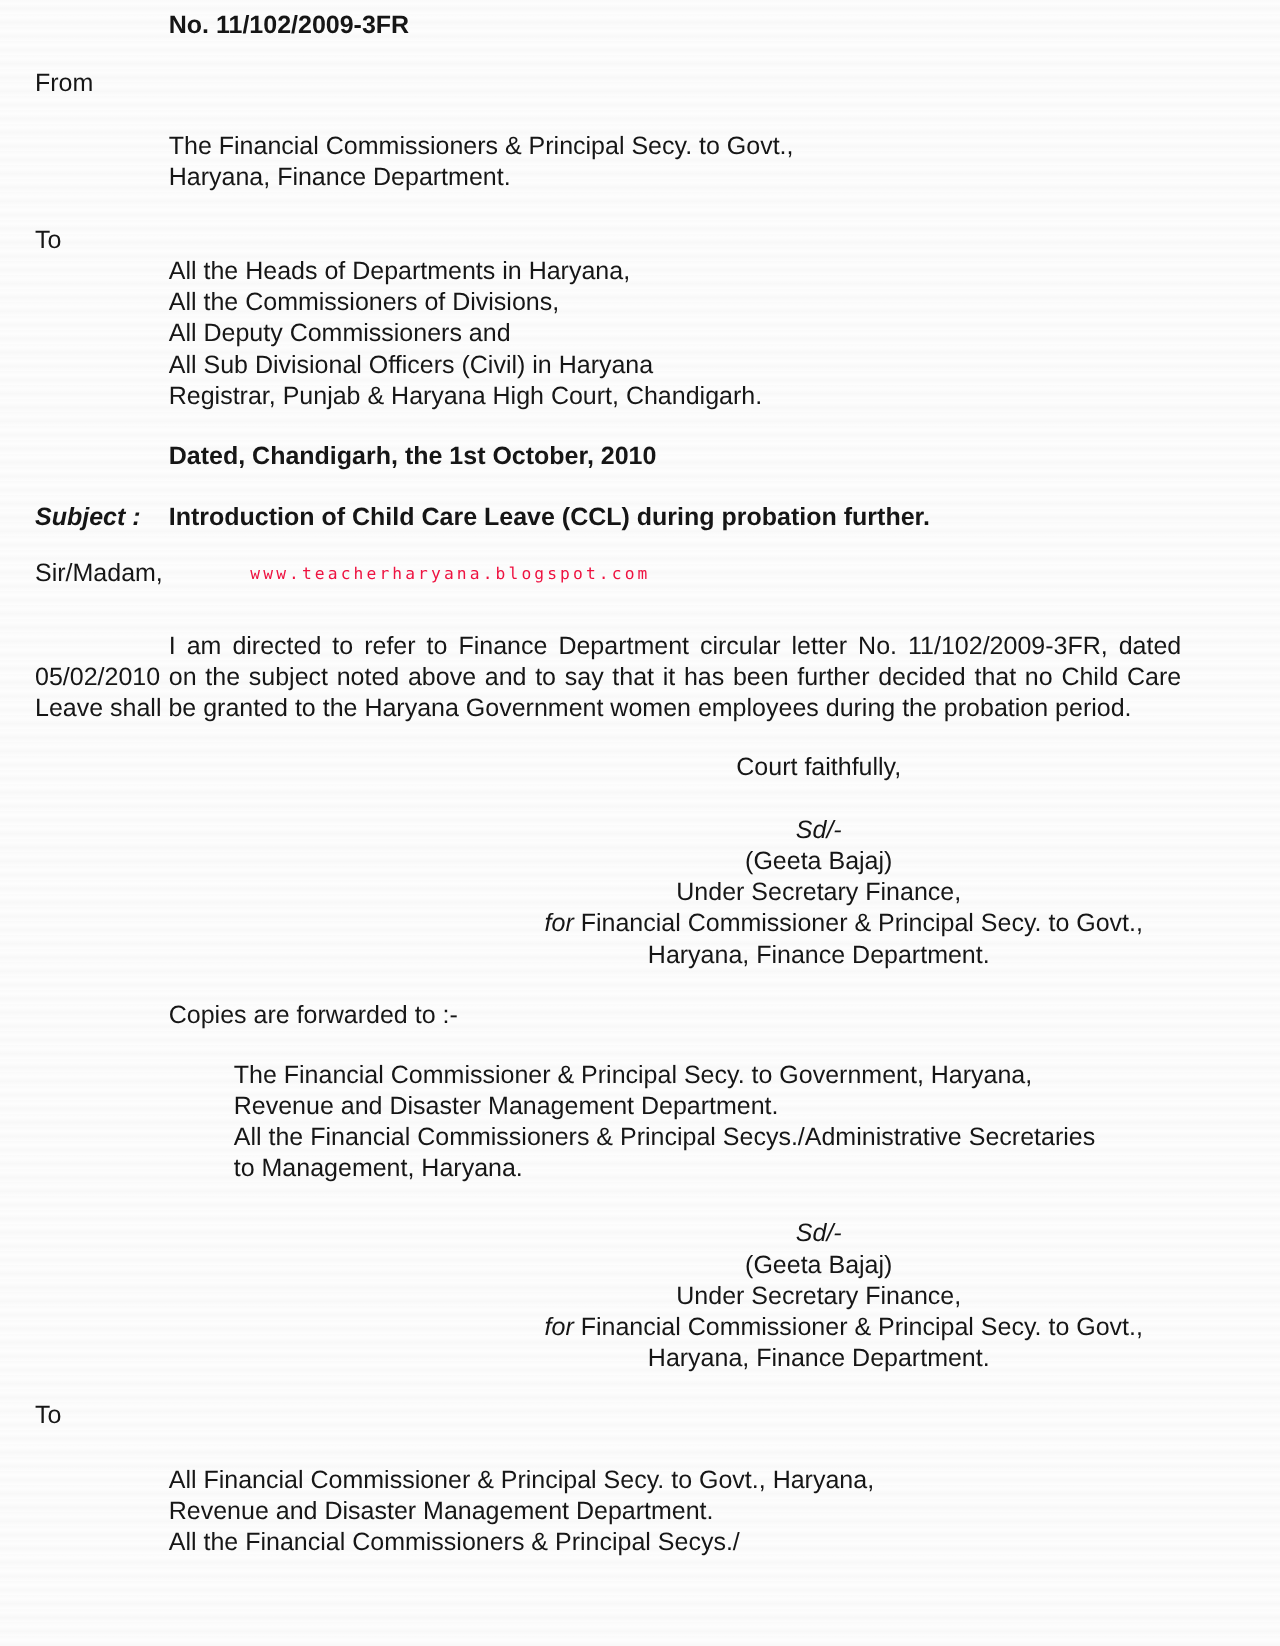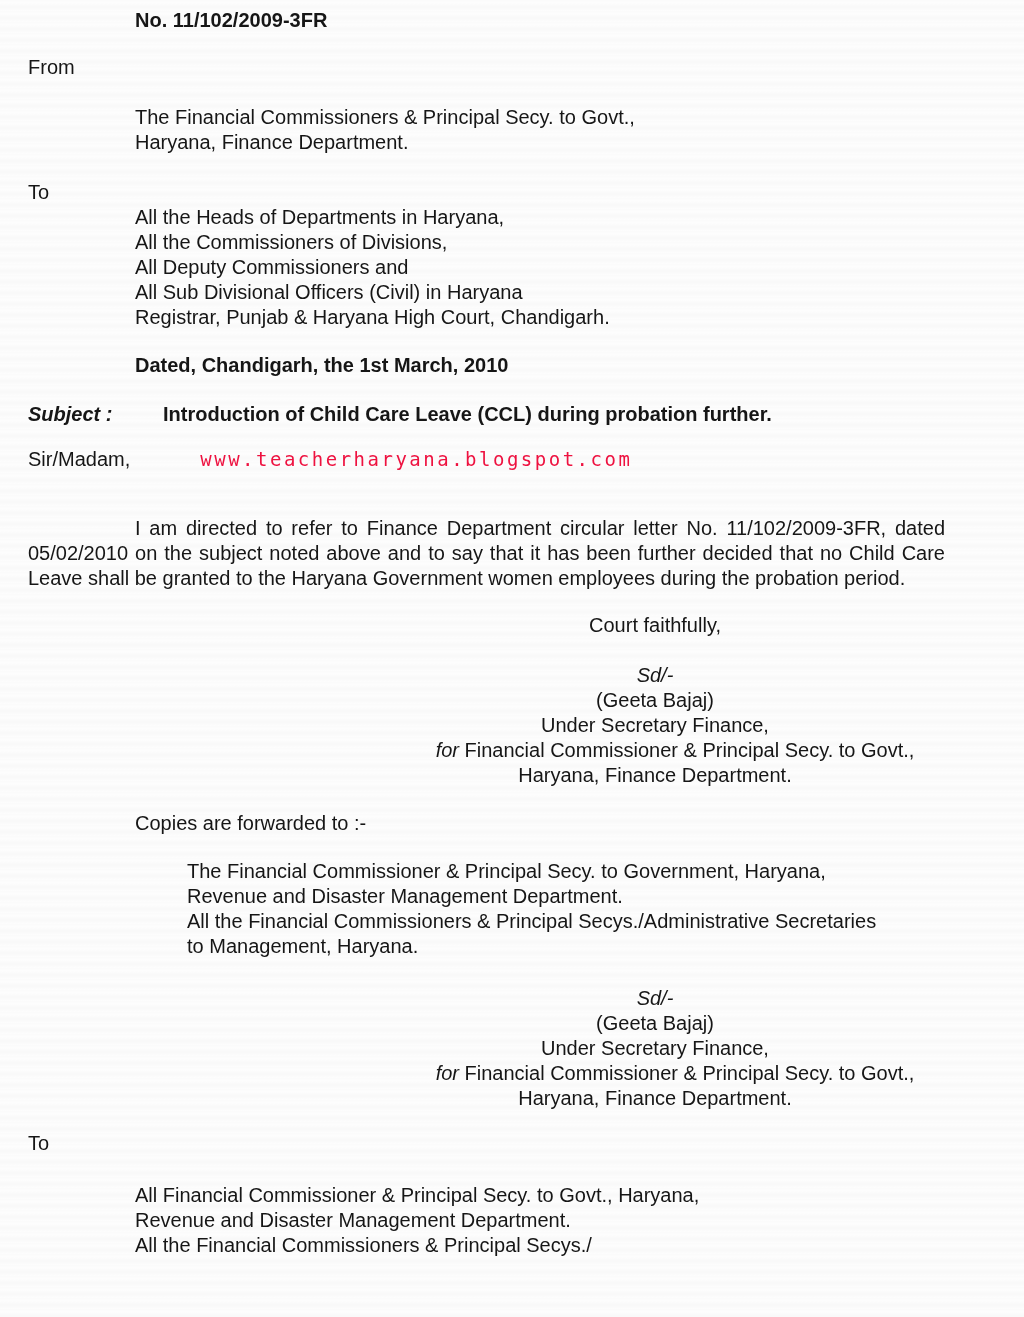--- a/index.html
+++ b/index.html
@@ -27,37 +27,37 @@
     margin-left: 28px;
     padding-top: 8px;
   }
   .ind { margin-left: 107px; }      
   .ind2 { margin-left: 159px; }
   .ref-number { font-weight: bold; }
   .from-label { margin-top: 22px; }
   .sender-address { margin-top: 25px; }
   .to-label { margin-top: 25px; }
   .dated-line { margin-top: 23px; font-weight: bold; }
-  .subject-row { margin-top: 24px; display: flex; gap: 28px; }
+  .subject-row { margin-top: 24px; display: flex; }
   .subject-label {
     flex: 0 0 107px;
     font-weight: bold;
     font-style: italic;
   }
   .subject-text { font-weight: bold; }
   .salutation-row { margin-top: 20px; display: flex; align-items: flex-end; }
   .watermark-url {
     margin-left: 70px;
     font-family: "DejaVu Sans Mono", monospace;
-    font-size: 19px;
+    font-size: 13px;
     letter-spacing: 2.5px;
     white-space: nowrap;
   }
   .body-paragraph {
-    margin-top: 44px;
+    margin-top: 33px;
     text-align: justify;
     text-indent: 107px;
   }
   .sig-center {
     width: 620px;
     margin-left: 317px;   
     text-align: center;
   }
   .closing { margin-top: 22px; }
   .sig-block-1 { margin-top: 25px; }
@@ -87,21 +87,21 @@
     <div class="to-label">To</div>
 
     <div class="recipients ind">
       <div>All the Heads of Departments in Haryana,</div>
       <div>All the Commissioners of Divisions,</div>
       <div>All Deputy Commissioners and</div>
       <div>All Sub Divisional Officers (Civil) in Haryana</div>
       <div>Registrar, Punjab &amp; Haryana High Court, Chandigarh.</div>
     </div>
 
-    <div class="dated-line ind">Dated, Chandigarh, the 1st March, 2010</div>
+    <div class="dated-line ind">Dated, Chandigarh, the 1st October, 2010</div>
 
     <div class="subject-row">
       <span class="subject-label">Subject :</span>
       <span class="subject-text">Introduction of Child Care Leave (CCL) during probation further.</span>
     </div>
 
     <div class="salutation-row">
       <span>Sir/Madam,</span>
       <span class="watermark-url" style="color:#ee1240">www.teacherharyana.blogspot.com</span>
     </div>

